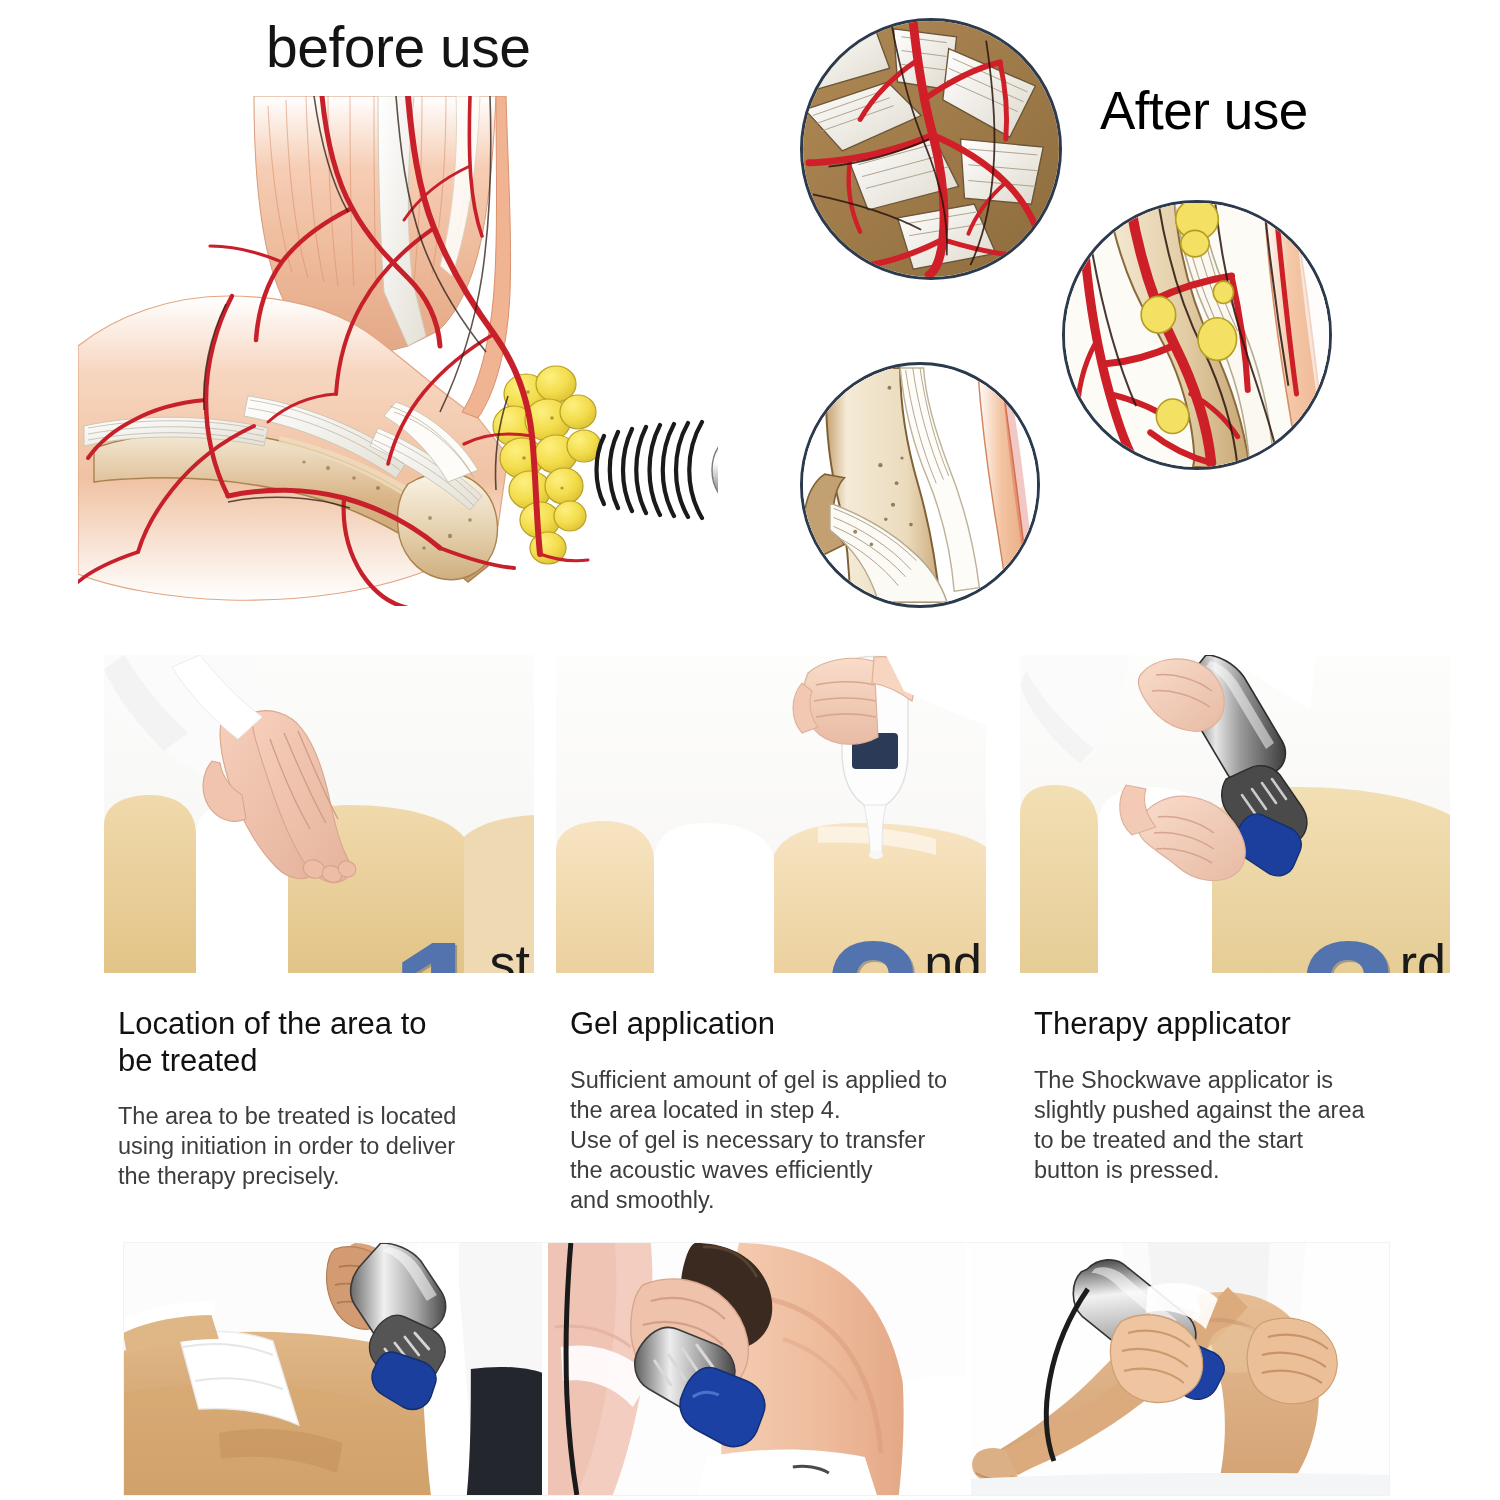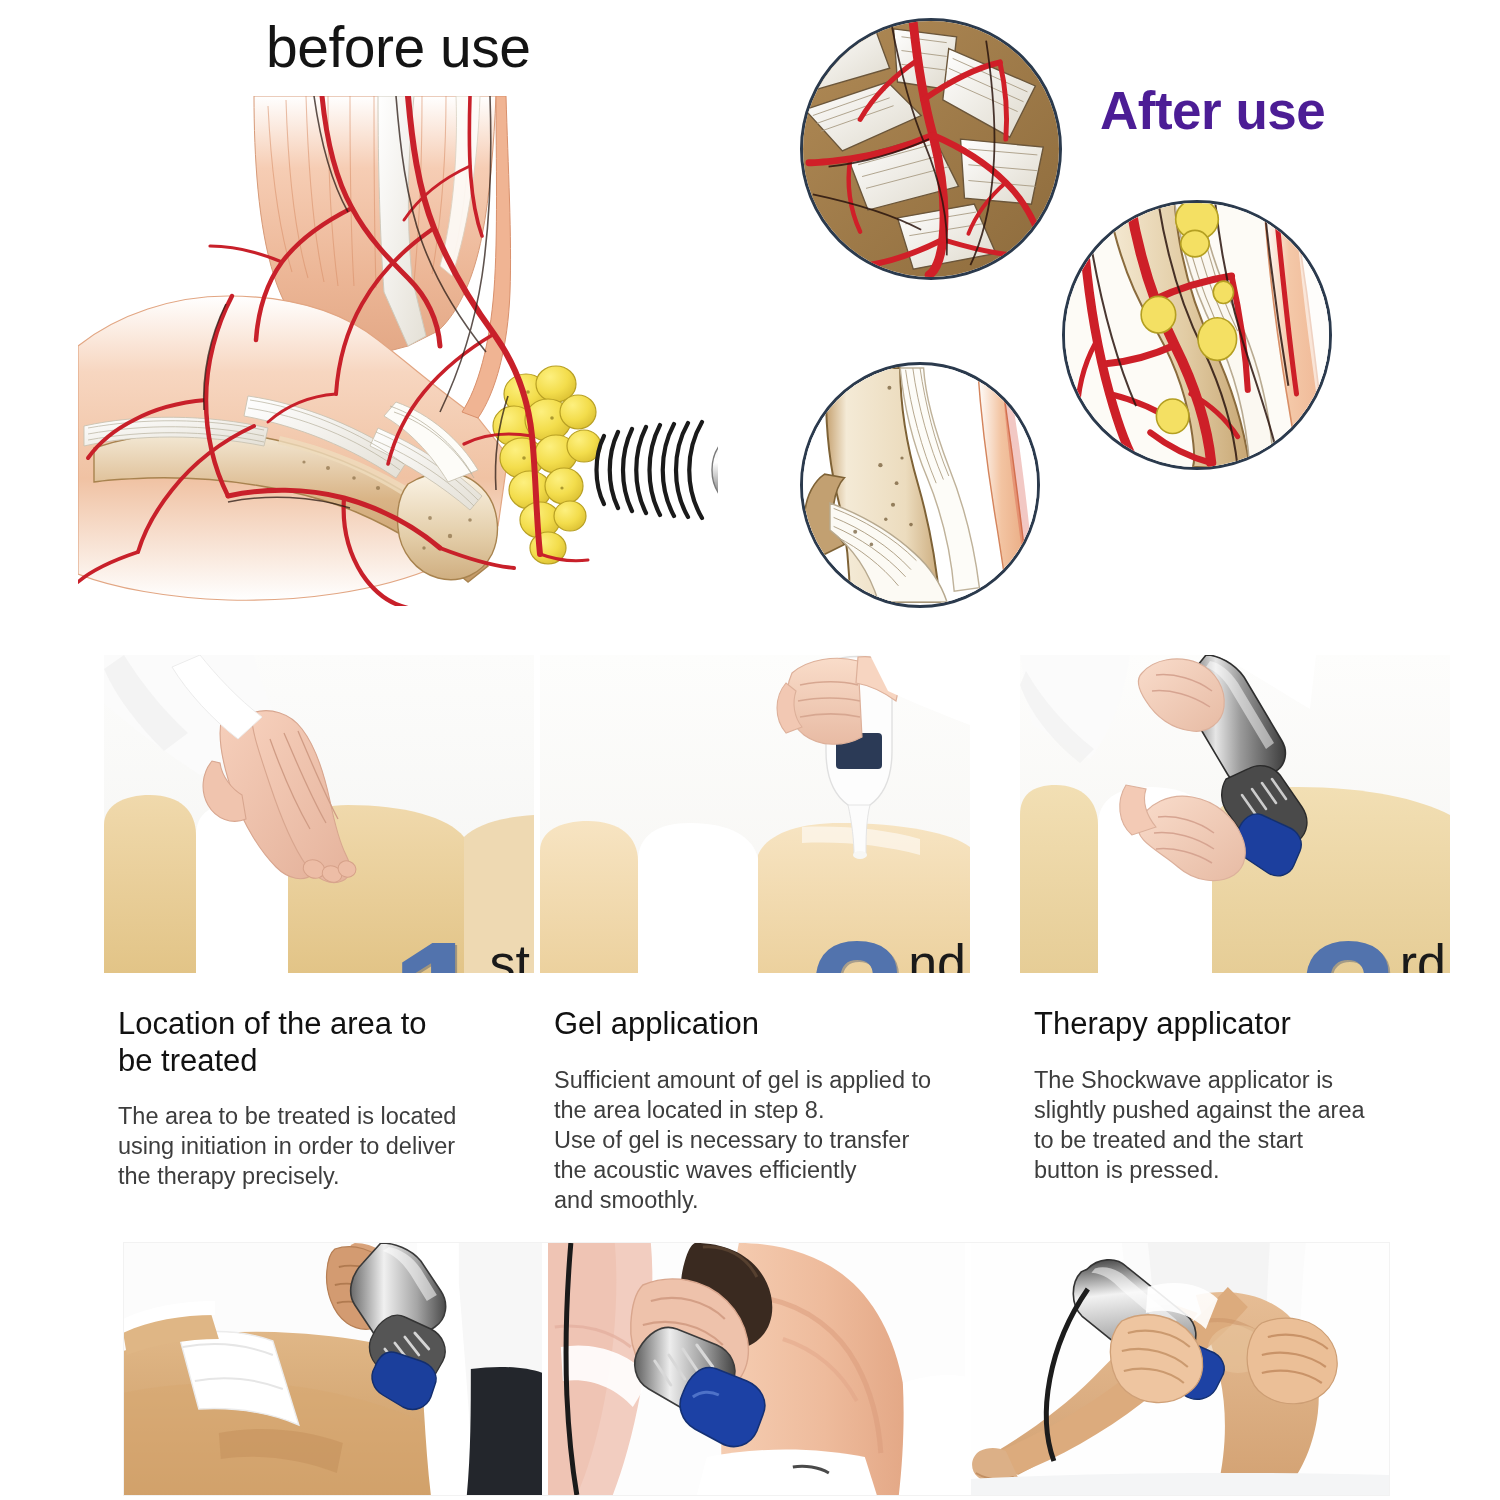--- a/index.html
+++ b/index.html
@@ -29,23 +29,23 @@
     font-size: 57px;
     font-weight: 400;
     letter-spacing: -0.5px;
     color: #141414;
     white-space: nowrap;
   }
   .label-after {
     position: absolute;
     left: 1100px; top: 80px;
     font-size: 53px;
-    font-weight: 700;
+    font-weight: 400;
     letter-spacing: -0.5px;
-    color: #4c1d95;
+    color: #000000;
     white-space: nowrap;
   }
 
   
   #anatomy-before {
     position: absolute;
     left: 78px; top: 96px;
     width: 640px; height: 510px;
   }
   #anatomy-svg { display: block; width: 100%; height: 100%; }
@@ -69,21 +69,21 @@
     position: absolute;
     left: 0; top: 655px;
     width: 1500px; height: 570px;
   }
   .step-col {
     position: absolute;
     top: 0;
     width: 430px;
   }
   #step-col-0 { left: 104px; }
-  #step-col-1 { left: 540px; }
+  #step-col-1 { left: 556px; }
   #step-col-2 { left: 1020px; }
 
   .step-photo {
     position: relative;
     width: 430px; height: 318px;
     overflow: hidden;
     background: #fbfbfa;
   }
   .step-photo svg { display: block; width: 100%; height: 100%; }
 
@@ -662,21 +662,21 @@
 
         <path d="M330 0 L430 0 L430 70 C404 60 374 48 348 36 Z" fill="#ffffff"></path>
       </svg>
       <div class="step-num-wrap">
         <span class="step-num" style="color: rgb(82, 115, 173);">2</span>
         <span class="step-ord">nd</span>
       </div>
     </div>
     <div class="step-title">Gel application</div>
     <div class="step-body">Sufficient amount of gel is applied to
-the area located in step 8.
+the area located in step 4.
 Use of gel is necessary to transfer
 the acoustic waves efficiently
 and smoothly.</div>
   </div>
 
   <div class="step-col" id="step-col-2">
     <div class="step-photo">
 
       <svg viewBox="0 0 430 318" xmlns="http://www.w3.org/2000/svg">
         <defs>

